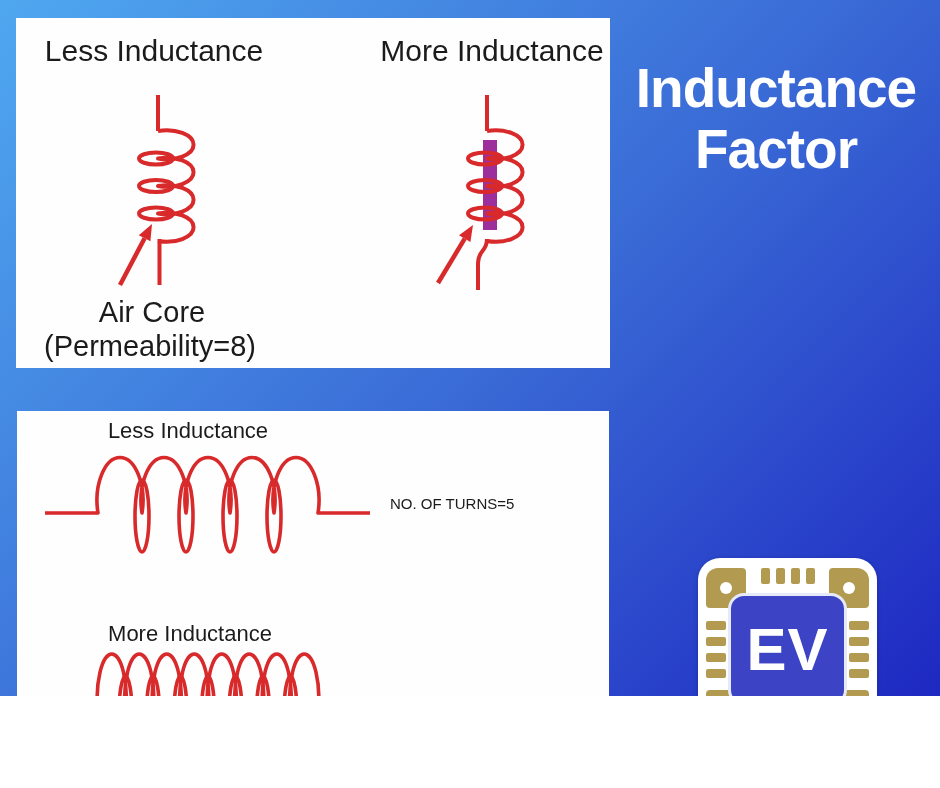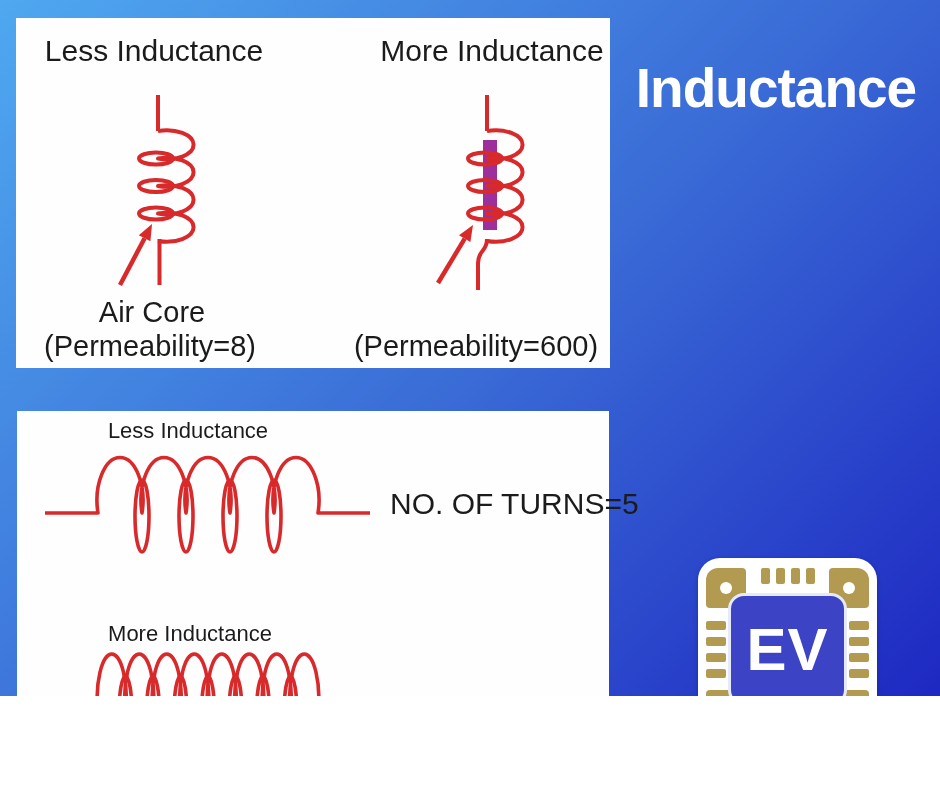--- a/index.html
+++ b/index.html
@@ -16,21 +16,21 @@
   }
   .panel{position:absolute;background:var(--panel-white);}
   .panel-core{left:16px;top:18px;width:594px;height:350px;}
   .panel-turns{left:17px;top:411px;width:592px;height:349px;}
   .panel svg{position:absolute;left:0;top:0;}
   .abs{position:absolute;white-space:nowrap;color:var(--ink);}
   .centered{transform:translateX(-50%);}
   .core-heading{font-size:30px;line-height:34px;top:16px;}
   .core-caption{font-size:29px;line-height:33px;text-align:center;}
   .turns-label{font-size:22px;line-height:24px;}
-  .turns-annotation{font-size:30px;line-height:26px;}
+  .turns-annotation{font-size:15px;line-height:26px;}
   .wire{stroke:var(--wire-red);stroke-width:3.6;fill:none;stroke-linejoin:round;}
   .wire-v{stroke:var(--wire-red);stroke-width:4;fill:none;stroke-linejoin:round;}
   .arrow-shaft{stroke:var(--wire-red);stroke-width:4.5;}
   .arrow-head{fill:var(--wire-red);stroke:none;}
   .core-bar{fill:var(--core-purple);stroke:none;}
   .brand-title{
     position:absolute;left:612px;top:58px;width:328px;text-align:center;
     color:var(--title-white);font-weight:800;font-size:55px;line-height:1.1;letter-spacing:-1px;
   }
   .logo{
@@ -93,21 +93,20 @@
         <line class="arrow-shaft" x1="422" y1="265" x2="448.7" y2="220.7"></line>
         <polygon class="arrow-head" points="457,207 454.4,224.1 443,217.3"></polygon>
       </g>
     </svg>
 
     <div class="abs centered core-heading" style="left:138px;">Less Inductance</div>
     <div class="abs centered core-heading" style="left:476px;">More Inductance</div>
 
     <div class="abs centered core-caption" style="left:136px;top:278px;">Air Core</div>
     <div class="abs centered core-caption" style="left:134px;top:312px;">(Permeability=8)</div>
-    <div class="abs centered core-caption" style="left:460px;top:312px;">(Permeability=600)</div>
   </div>
 
   <div class="panel panel-turns">
     <svg width="592" height="349" viewBox="0 0 592 349">
 
       <g>
         <path class="wire" d="M28,102 H81 a23,43 0 1 1 44,0 a23,43 0 1 1 44,0 a23,43 0 1 1 44,0 a23,43 0 1 1 44,0 a23,43 0 1 1 44,0 H353"></path>
         <ellipse class="wire" cx="125" cy="105" rx="7" ry="36"></ellipse>
         <ellipse class="wire" cx="169" cy="105" rx="7" ry="36"></ellipse>
         <ellipse class="wire" cx="213" cy="105" rx="7" ry="36"></ellipse>
@@ -126,20 +125,21 @@
       </g>
     </svg>
 
     <div class="abs centered turns-label" style="left:171px;top:8px;">Less Inductance</div>
     <div class="abs turns-annotation" style="left:373px;top:80px;">NO. OF TURNS=5</div>
     <div class="abs centered turns-label" style="left:173px;top:211px;">More Inductance</div>
   </div>
 
   <div class="brand-title">
     <div>Inductance</div>
+    <div>Factor</div>
   </div>
 
   <div class="logo">
     <div>
       <div class="corner-block cb-tl">
           <div class="corner-hole"></div>
         </div>
       <div class="corner-block cb-tr">
           <div class="corner-hole"></div>
         </div>

